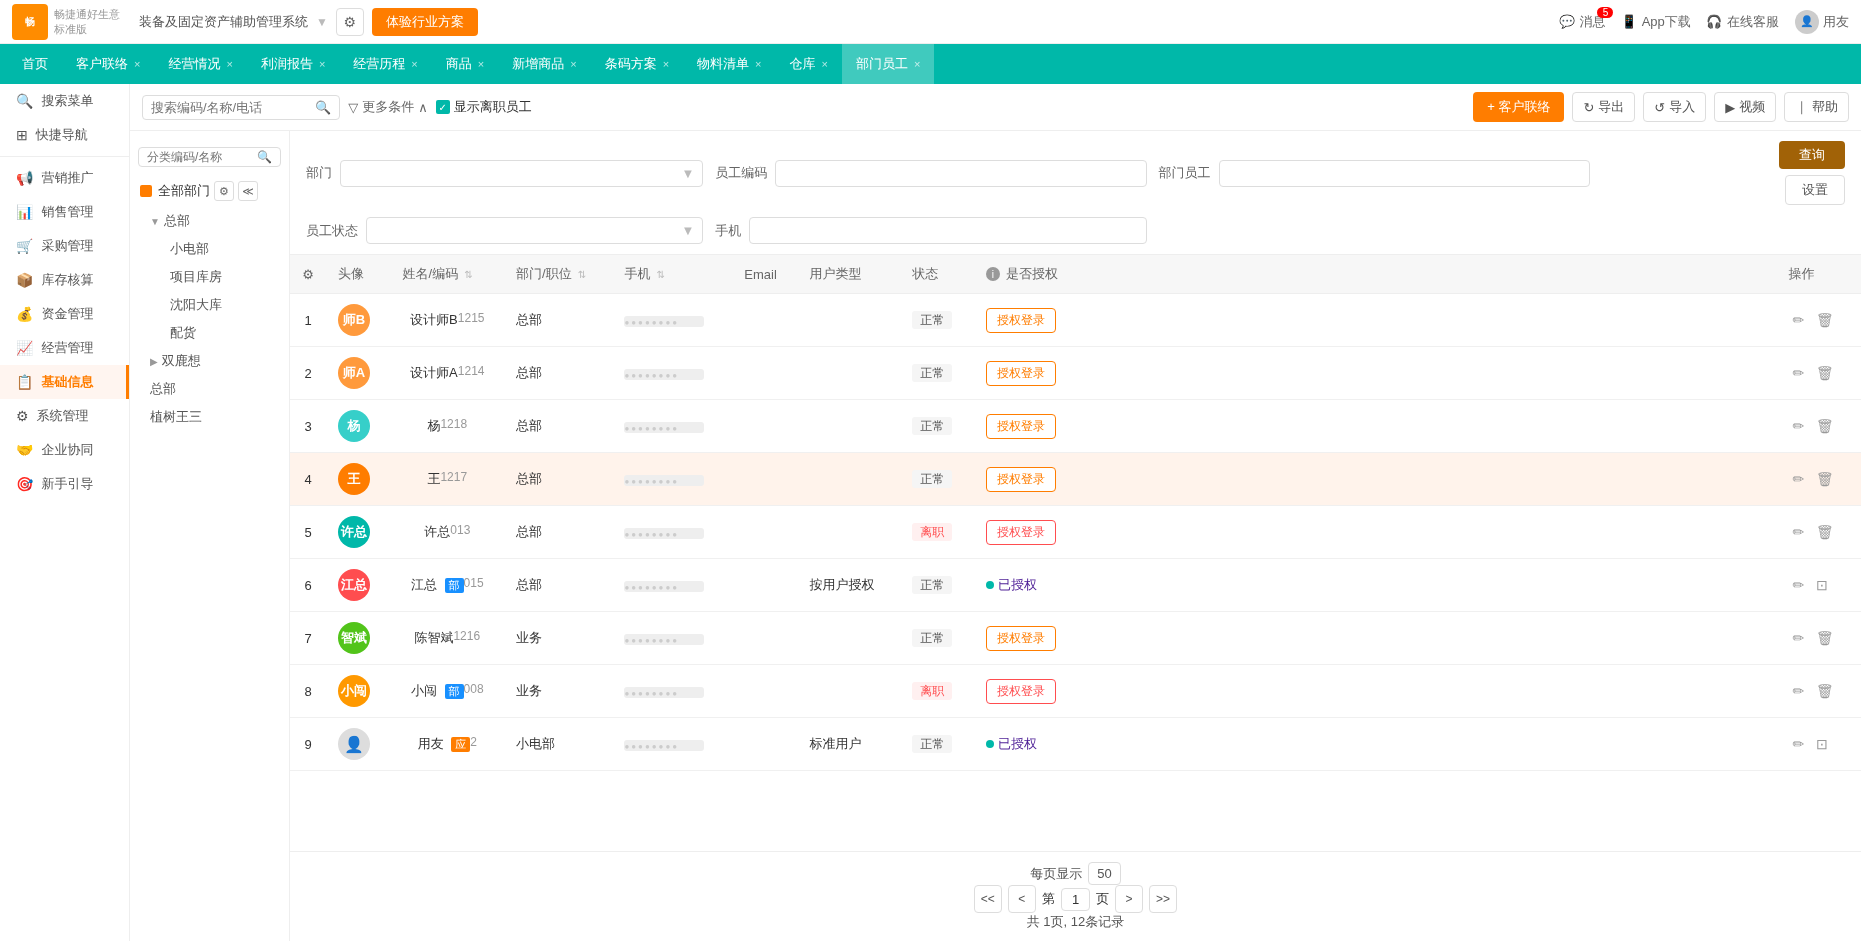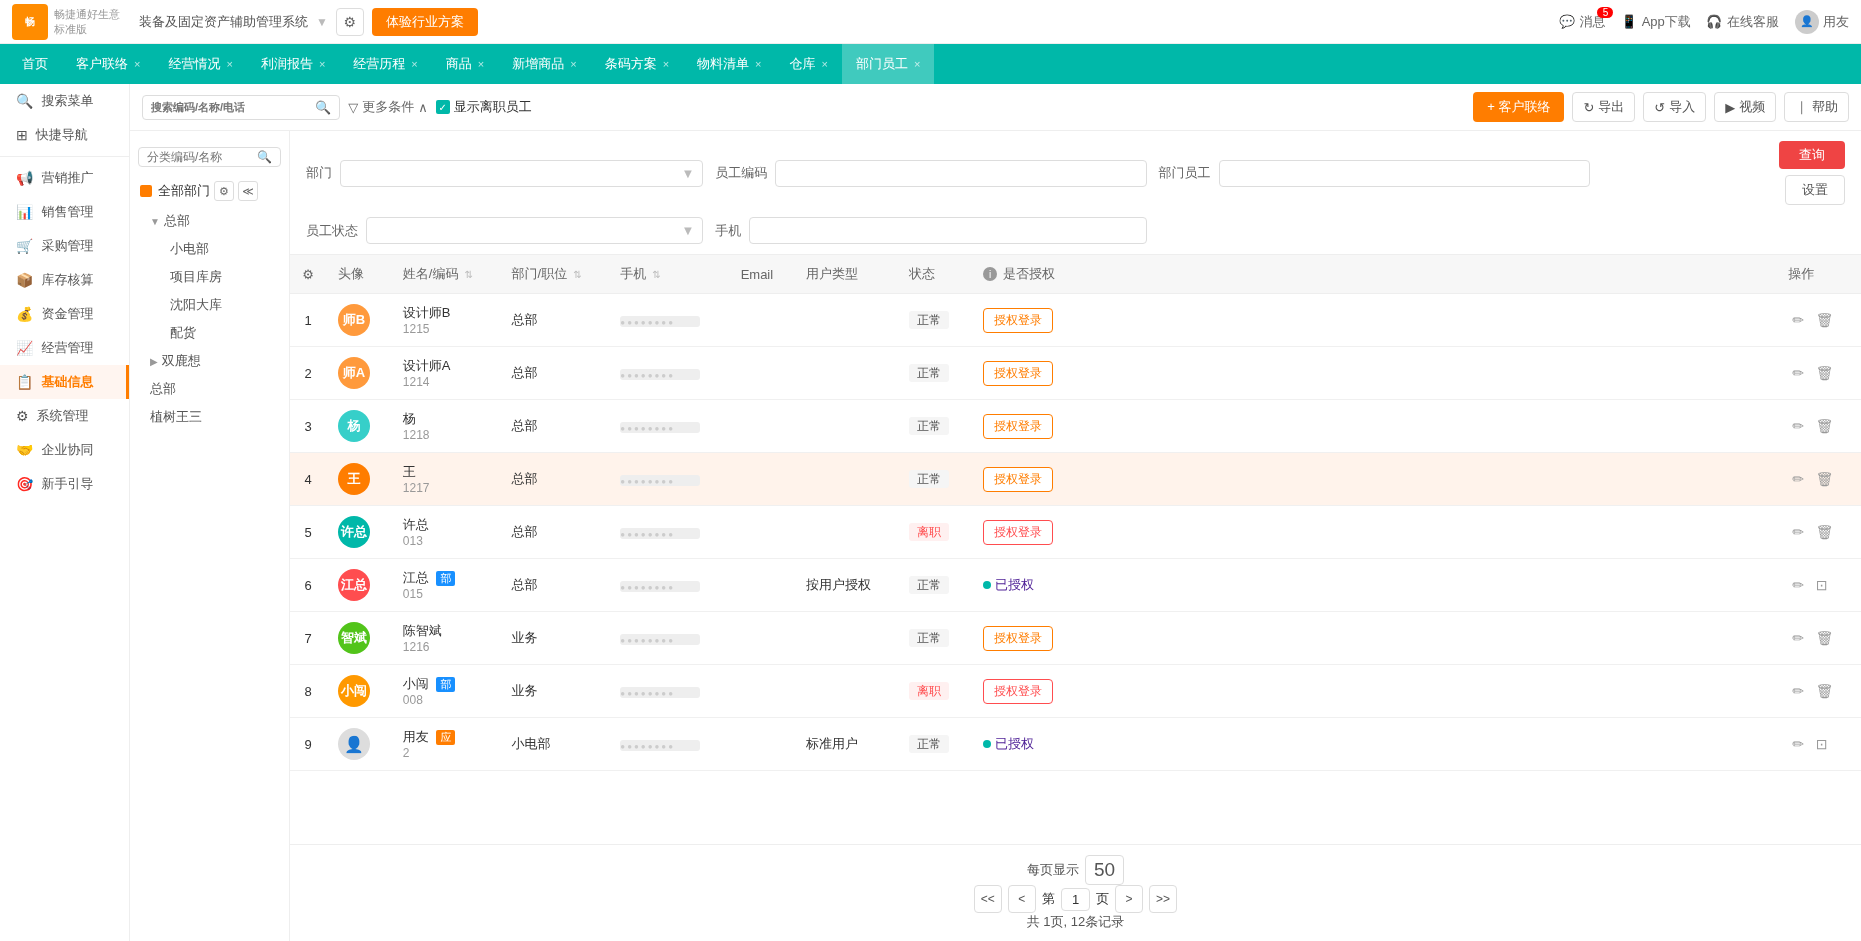--- a/index.html
+++ b/index.html
@@ -54,68 +54,68 @@
     .dept-tree-child .dept-tree-item { padding-left: 12px; }
     .dept-tree-expand { display: inline-block; margin-right: 4px; font-size: 10px; color: #999; }
 
     
     .table-area { flex: 1; display: flex; flex-direction: column; overflow: hidden; }
 
     
     .toolbar { background: #fff; padding: 8px 12px; display: flex; align-items: center; justify-content: space-between; border-bottom: 1px solid #eee; }
     .toolbar-left { display: flex; align-items: center; gap: 8px; }
     .search-box { display: flex; align-items: center; border: 1px solid #ddd; border-radius: 4px; padding: 4px 8px; gap: 4px; }
-    .search-box input { border: none; outline: none; font-size: 11px; width: 160px; background: transparent; font-weight: bold; }
+    .search-box input { border: none; outline: none; font-size: 13px; width: 160px; background: transparent; }
     .filter-btn { display: flex; align-items: center; gap: 4px; color: #666; font-size: 13px; cursor: pointer; border: none; background: transparent; }
     .show-resigned { display: flex; align-items: center; gap: 4px; font-size: 13px; color: #333; cursor: pointer; }
     .checkbox-checked { width: 14px; height: 14px; background: #00b8a9; border-radius: 2px; display: flex; align-items: center; justify-content: center; color: #fff; font-size: 10px; flex-shrink: 0; }
     .toolbar-right { display: flex; align-items: center; gap: 8px; }
     .btn-add { background: #ff7d00; color: #fff; border: none; padding: 6px 14px; border-radius: 4px; cursor: pointer; font-size: 13px; display: flex; align-items: center; gap: 4px; }
     .btn-outline { border: 1px solid #ddd; background: #fff; color: #555; padding: 5px 10px; border-radius: 4px; cursor: pointer; font-size: 13px; display: flex; align-items: center; gap: 4px; }
 
     
     .filter-area { background: #fff; padding: 10px 16px; border-bottom: 1px solid #eee; display: grid; grid-template-columns: 1fr 1fr 1fr; gap: 10px; align-items: center; }
     .filter-row { display: flex; align-items: center; gap: 8px; }
     .filter-label { color: #666; font-size: 13px; white-space: nowrap; }
     .filter-select { flex: 1; border: 1px solid #ddd; border-radius: 4px; padding: 5px 8px; font-size: 13px; display: flex; align-items: center; justify-content: space-between; cursor: pointer; background: #fff; min-width: 160px; }
     .filter-input { flex: 1; border: 1px solid #ddd; border-radius: 4px; padding: 5px 8px; font-size: 13px; outline: none; min-width: 160px; }
-    .btn-search { background: #ef4444; color: #fff; border: none; padding: 5px 20px; border-radius: 4px; cursor: pointer; font-size: 13px; }
+    .btn-search { background: #a16207; color: #fff; border: none; padding: 5px 20px; border-radius: 4px; cursor: pointer; font-size: 13px; }
     .btn-setting { border: 1px solid #ddd; background: #fff; color: #555; padding: 5px 16px; border-radius: 4px; cursor: pointer; font-size: 13px; }
 
     
     .data-table-wrap { flex: 1; overflow-y: auto; background: #fff; }
     table { width: 100%; border-collapse: collapse; }
     thead tr { background: #f7f7f7; }
     th { padding: 10px 12px; font-size: 13px; color: #666; font-weight: normal; text-align: left; border-bottom: 1px solid #eee; white-space: nowrap; }
     td { padding: 10px 12px; font-size: 13px; color: #333; border-bottom: 1px solid #f0f0f0; }
     tr.highlighted { background: #fff3eb; }
     .avatar { width: 32px; height: 32px; border-radius: 50%; display: flex; align-items: center; justify-content: center; color: #fff; font-size: 13px; font-weight: bold; flex-shrink: 0; }
     .avatar-orange { background: #ff7d00; }
     .avatar-teal { background: #36cfc9; }
     .avatar-gray { background: #ccc; }
     .avatar-img { width: 32px; height: 32px; border-radius: 50%; background: #ddd; display: flex; align-items: center; justify-content: center; color: #999; font-size: 16px; }
-    .name-code { display: flex; flex-direction: column; justify-content: center; }
+    .name-code { display: flex; flex-direction: row; justify-content: center; }
     .name-code .name { font-size: 13px; color: #333; }
     .name-code .code { font-size: 12px; color: #999; }
     .status-normal { background: #f5f5f5; color: #555; border-radius: 3px; padding: 2px 8px; font-size: 12px; }
     .status-resign { background: #fff0f0; color: #ff4d4f; border-radius: 3px; padding: 2px 8px; font-size: 12px; }
     .auth-btn { border: 1px solid #ff7d00; color: #ff7d00; background: #fff; border-radius: 4px; padding: 3px 10px; cursor: pointer; font-size: 12px; white-space: nowrap; }
     .auth-btn-resign { border: 1px solid #ff4d4f; color: #ff4d4f; background: #fff; border-radius: 4px; padding: 3px 10px; cursor: pointer; font-size: 12px; white-space: nowrap; }
     .already-auth { color: #4c1d95; font-size: 13px; }
     .bullet { display: inline-block; width: 8px; height: 8px; border-radius: 50%; background: #00b8a9; margin-right: 4px; }
     .op-btn { background: transparent; border: none; cursor: pointer; color: #999; font-size: 14px; padding: 2px 4px; }
     .dept-tag { display: inline-block; background: #1890ff; color: #fff; font-size: 11px; padding: 0 4px; border-radius: 2px; margin-left: 4px; }
     .dept-tag-orange { background: #ff7d00; }
     .phone-blur { background: #eee; border-radius: 3px; color: transparent; font-size: 10px; min-width: 80px; display: inline-block; }
     .phone-blur::after { content: "●●●●●●●●"; color: #ccc; font-size: 8px; letter-spacing: 2px; }
 
     
     .pagination { display: flex; align-items: center; justify-content: space-between; padding: 10px 16px; background: #fff; border-top: 1px solid #eee; flex-direction: column; }
     .page-size-select { display: flex; align-items: center; gap: 6px; font-size: 13px; color: #555; }
-    .page-size-val { border: 1px solid #ddd; border-radius: 4px; padding: 3px 8px; font-size: 19px; background: #fff; }
+    .page-size-val { border: 1px solid #ddd; border-radius: 4px; padding: 3px 8px; font-size: 13px; background: #fff; }
     .page-nav { display: flex; align-items: center; gap: 6px; }
     .page-nav-btn { width: 28px; height: 28px; border: 1px solid #ddd; border-radius: 4px; display: flex; align-items: center; justify-content: center; cursor: pointer; color: #555; font-size: 12px; background: #fff; }
     .page-num { border: 1px solid #ddd; border-radius: 4px; padding: 3px 10px; font-size: 13px; background: #fff; }
     .page-info { font-size: 13px; color: #555; }
     .sort-icon { color: #bbb; font-size: 10px; margin-left: 2px; }
     th .th-inner { display: flex; align-items: center; gap: 4px; }
 
     .info-icon { display: inline-flex; align-items: center; justify-content: center; width: 14px; height: 14px; border-radius: 50%; background: #999; color: #fff; font-size: 10px; cursor: pointer; margin-right: 2px; }
   </style>
 </head>

